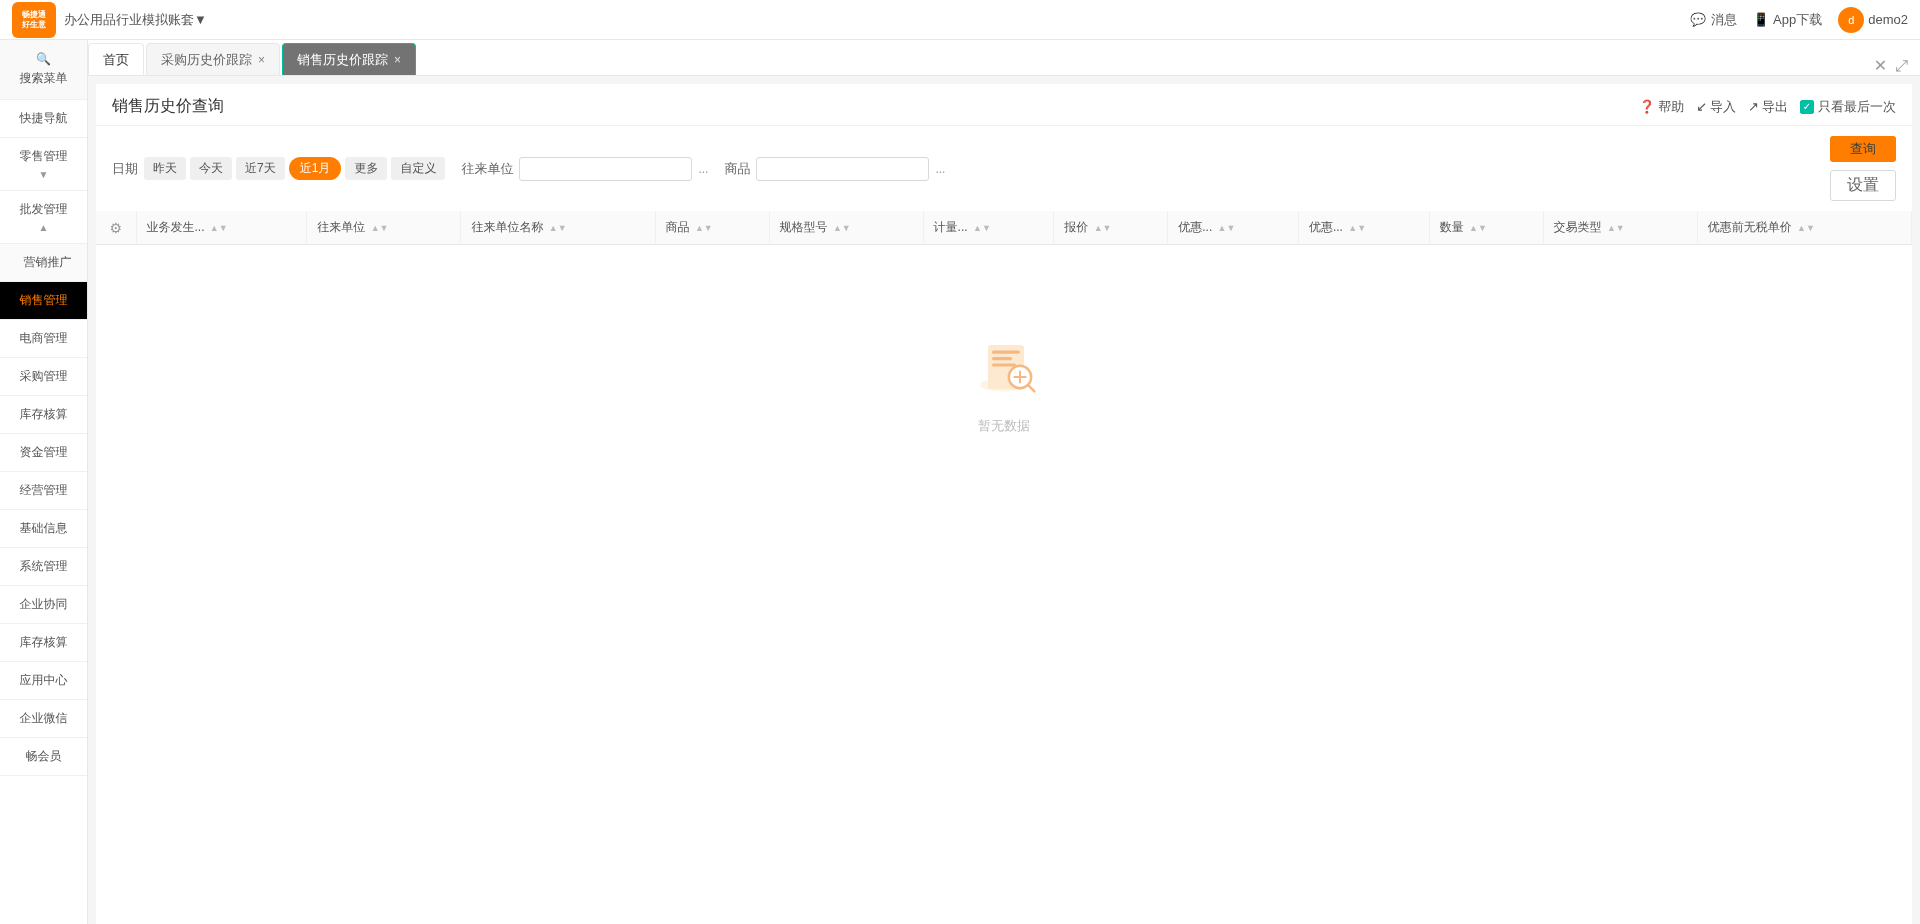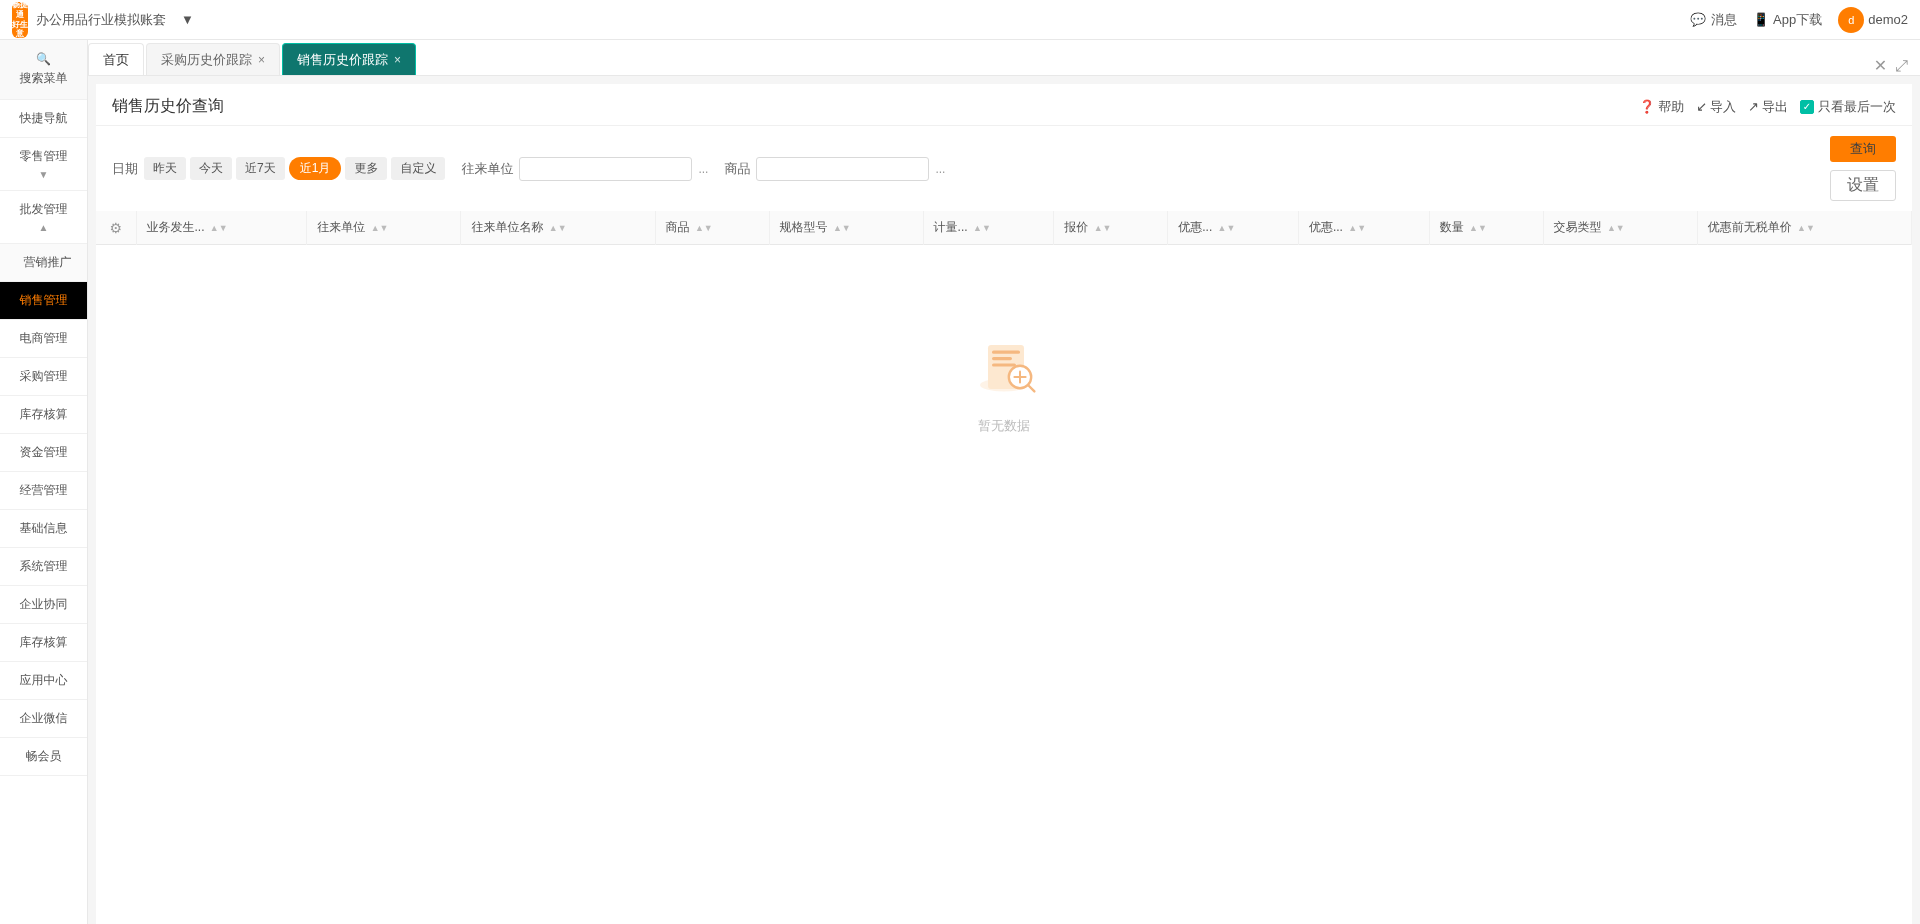--- a/index.html
+++ b/index.html
@@ -1,40 +1,40 @@
 <!DOCTYPE html>
 <html><head>
   <meta charset="utf-8">
   <style>
     * { box-sizing: border-box; margin: 0; padding: 0; }
     body { font-family: -apple-system, BlinkMacSystemFont, "PingFang SC", "Microsoft YaHei", sans-serif; font-size: 13px; background: #f5f5f5; color: #333; display: flex; flex-direction: column; height: 924px; overflow: hidden; }
 
     
     .top-bar { height: 40px; background: #fff; display: flex; align-items: center; padding: 0 12px; border-bottom: 1px solid #e8e8e8; justify-content: space-between; flex-shrink: 0; }
     .top-bar-left { display: flex; align-items: center; gap: 8px; }
-    .logo { width: 16px; height: 36px; background: #ff7d00; border-radius: 6px; display: flex; align-items: center; justify-content: center; flex-direction: column; }
+    .logo { width: 44px; height: 36px; background: #ff7d00; border-radius: 6px; display: flex; align-items: center; justify-content: center; flex-direction: column; }
     .logo-text { color: #fff; font-size: 8px; line-height: 1.2; text-align: center; font-weight: bold; }
-    .top-bar-title { font-size: 13px; color: #555; display: flex; align-items: center; gap: 15px; }
+    .top-bar-title { font-size: 13px; color: #555; display: flex; align-items: center; gap: 0; }
     .top-bar-right { display: flex; align-items: center; gap: 16px; font-size: 13px; color: #555; }
     .top-bar-right .item { display: flex; align-items: center; gap: 4px; cursor: pointer; }
     .avatar { width: 26px; height: 26px; border-radius: 50%; background: #ff7d00; display: flex; align-items: center; justify-content: center; color: #fff; font-size: 11px; }
 
     
     .main-layout { display: flex; flex: 1; overflow: hidden; }
 
     
     .sidebar { width: 88px; background: #fff; border-right: 1px solid #e8e8e8; display: flex; flex-direction: column; overflow-y: auto; flex-shrink: 0; }
     .sidebar-item { padding: 10px 4px; text-align: center; cursor: pointer; font-size: 12px; color: #555; display: flex; flex-direction: column; align-items: center; gap: 4px; border-bottom: 1px solid #f0f0f0; }
     .sidebar-item.search { background: #f9f9f9; padding: 12px 4px; }
     .expand-arrow { font-size: 10px; color: #999; }
 
     
     .tab-bar { height: 36px; background: #fff; border-bottom: 1px solid #e8e8e8; display: flex; align-items: flex-end; flex-shrink: 0; }
     .tab { display: flex; align-items: center; padding: 4px 14px; height: 32px; cursor: pointer; font-size: 13px; color: #666; border: 1px solid #e8e8e8; border-bottom: none; background: #f5f5f5; margin-right: 2px; border-radius: 4px 4px 0 0; gap: 6px; }
-    .tab.active { background: #0f766e; color: #fff; border-color: #00bfa5; }
+    .tab.active { background: #737373; color: #fff; border-color: #00bfa5; }
     .tab .tab-close { font-size: 12px; cursor: pointer; opacity: 0.8; }
     .tab.home { background: #fff; color: #333; }
     .tab-actions { margin-left: auto; display: flex; align-items: center; gap: 8px; padding-right: 12px; }
     .tab-action-btn { font-size: 16px; cursor: pointer; color: #999; }
 
     
     .content { flex: 1; overflow: auto; background: #f5f5f5; padding: 0; }
     .page-container { background: #fff; margin: 8px; min-height: 100%; }
     
     

